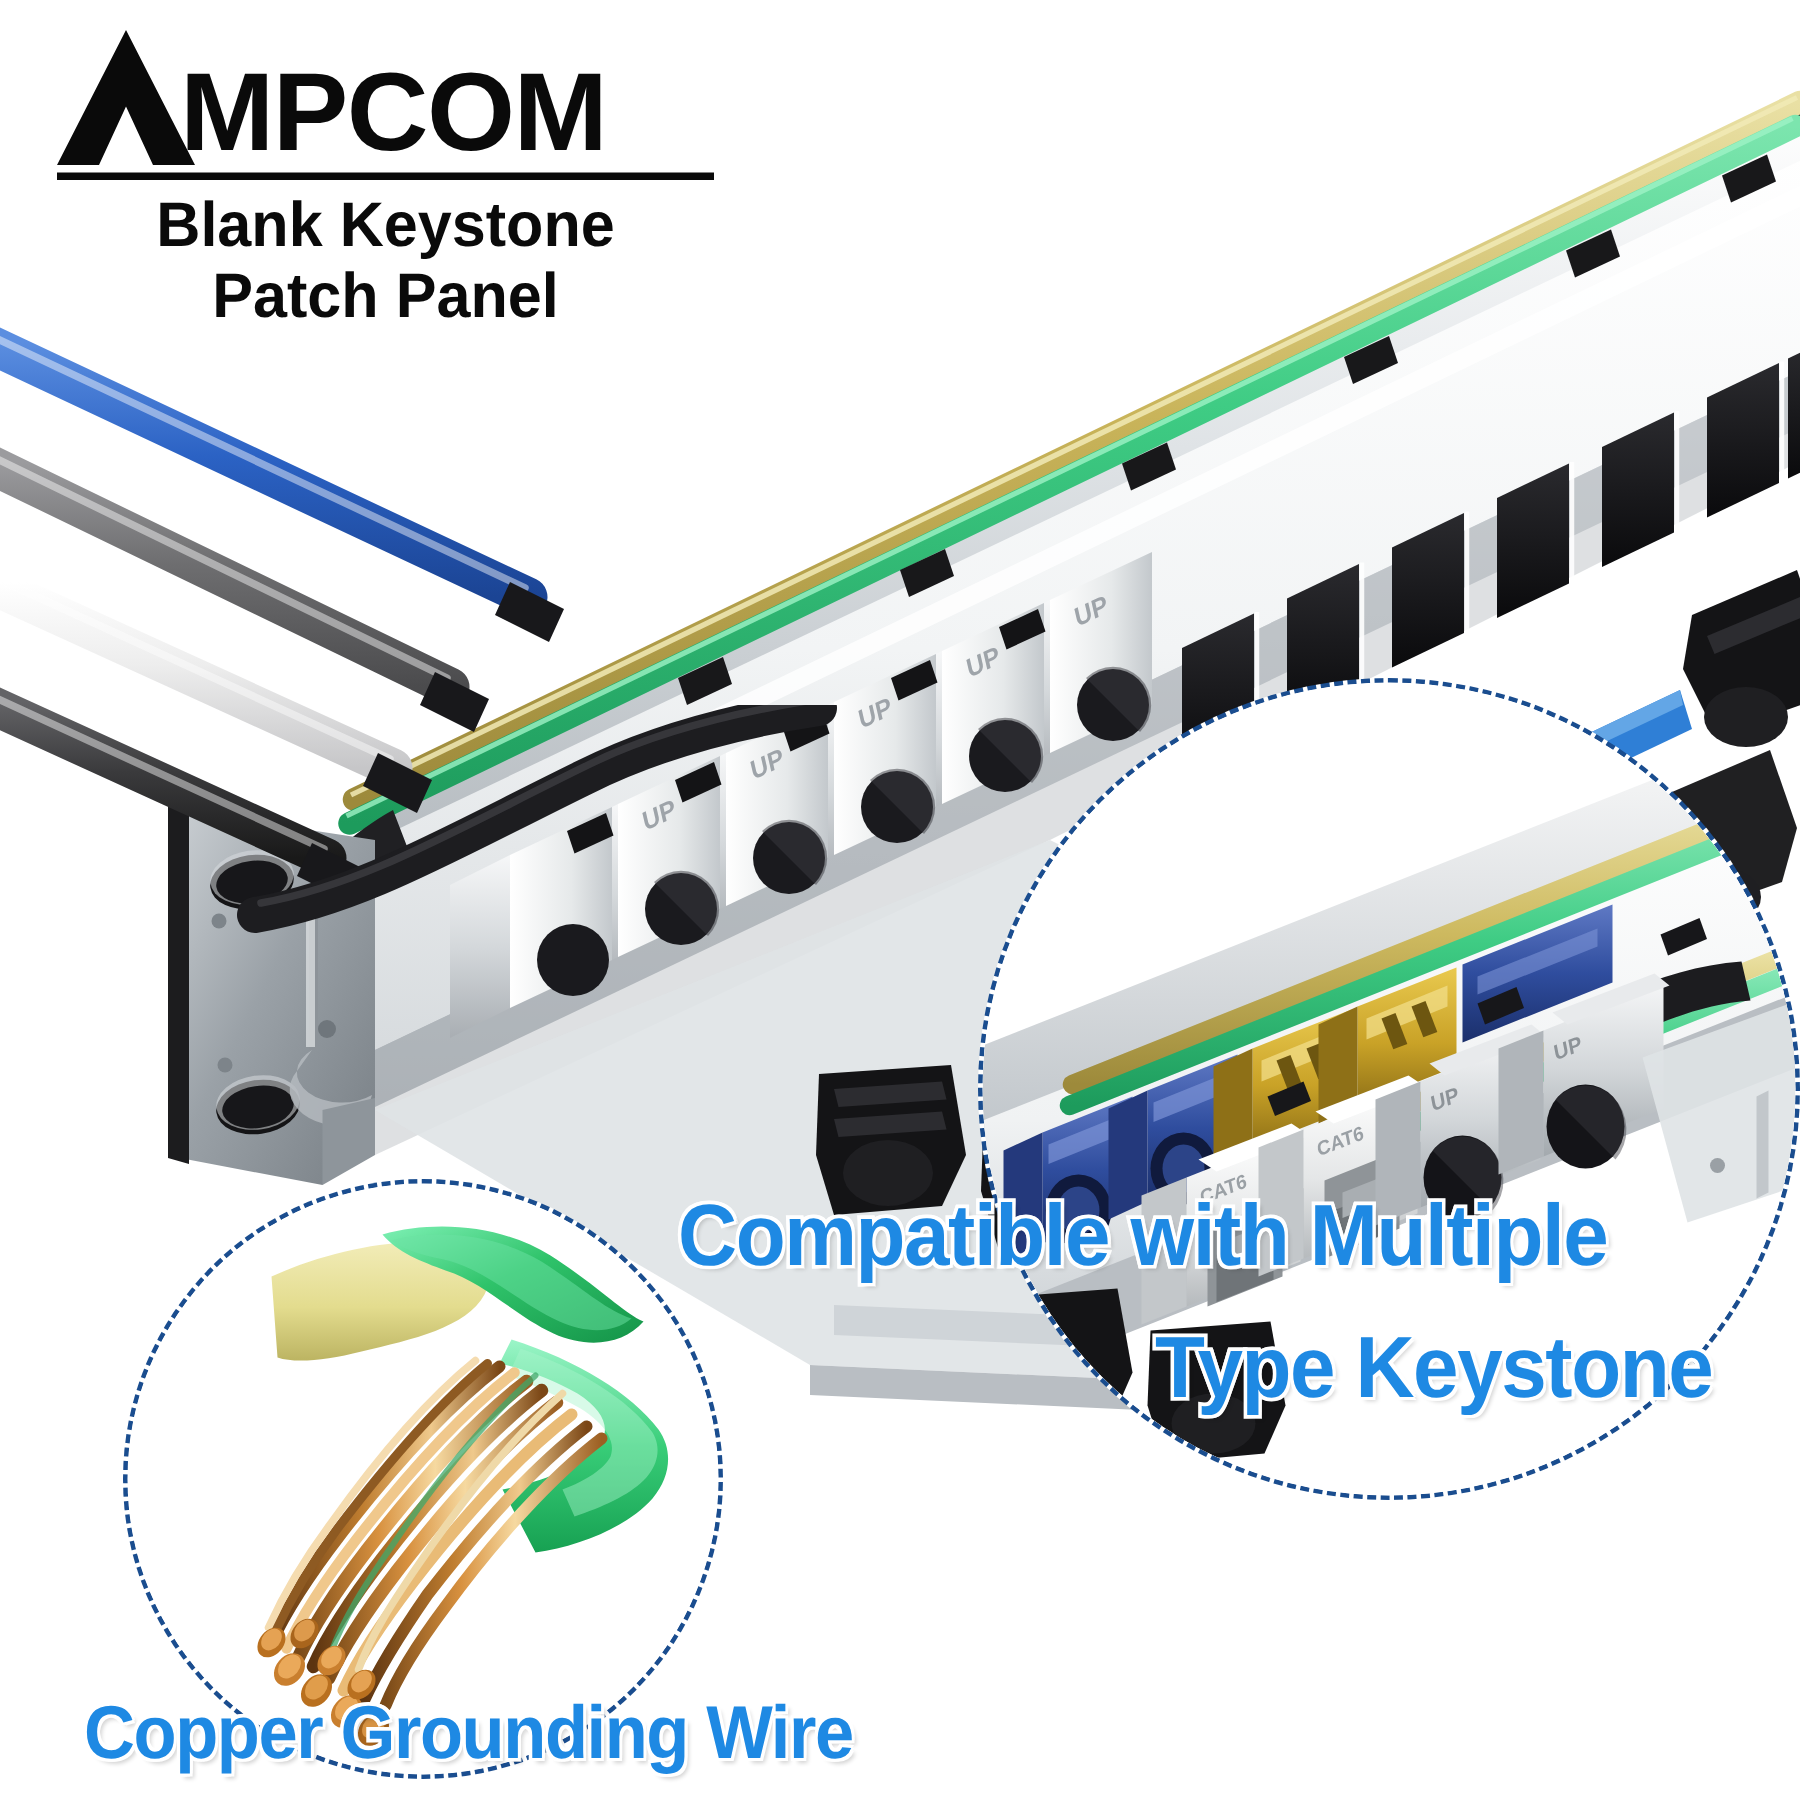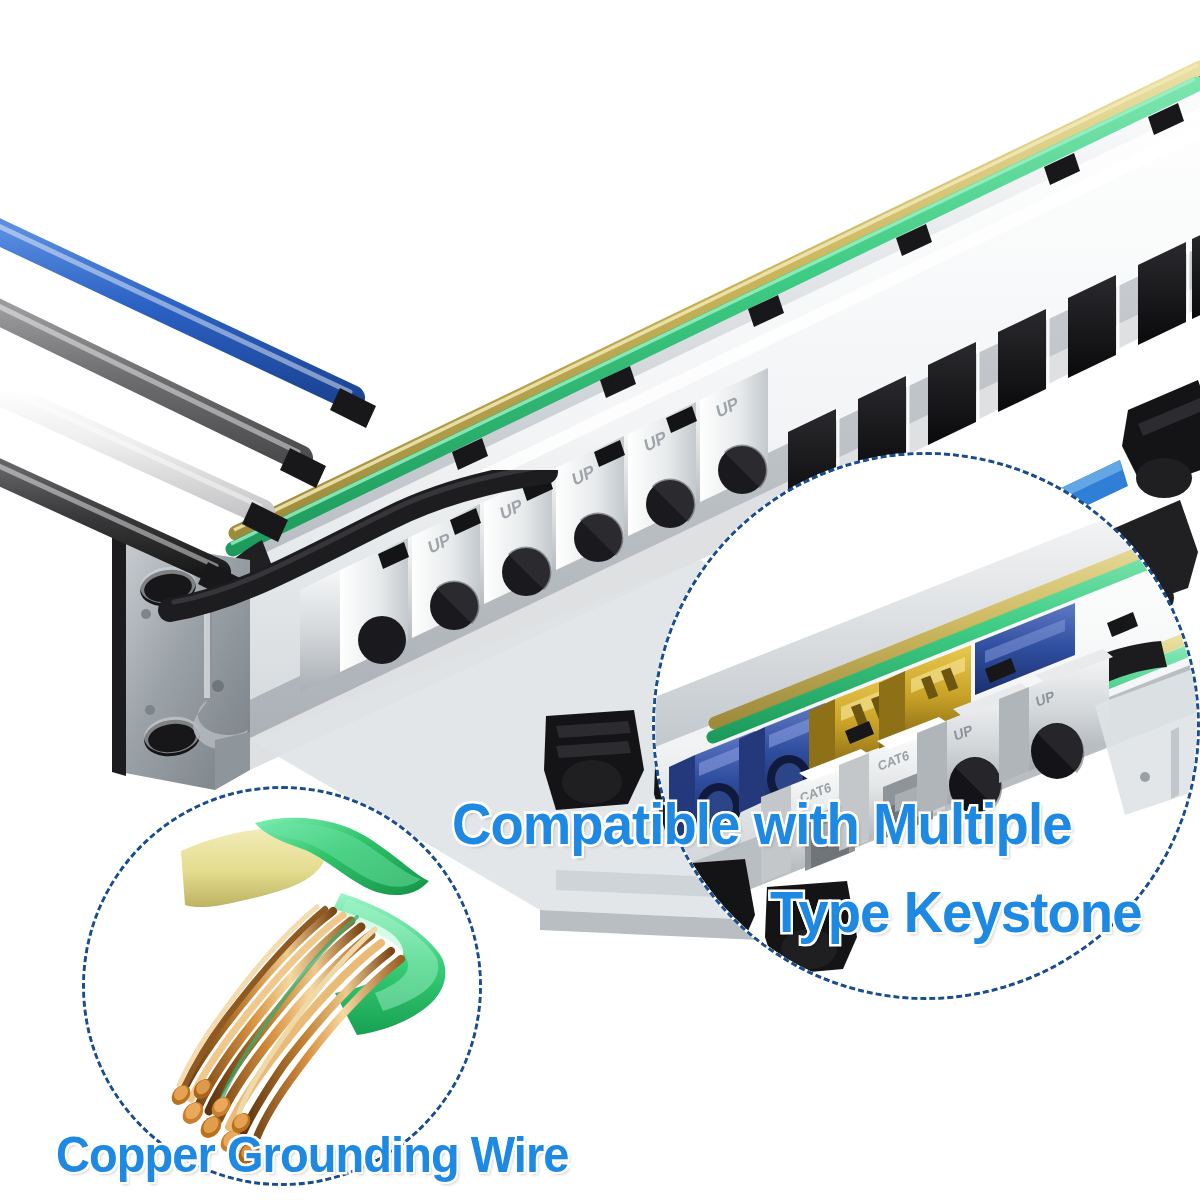--- a/index.html
+++ b/index.html
@@ -681,18 +681,31 @@
           <ellipse cx="136" cy="316" rx="8" ry="6" transform="rotate(-50 136 316)" fill="#eaa95a"></ellipse>
           <ellipse cx="118" cy="300" rx="11" ry="8" transform="rotate(-50 118 300)" fill="#a9651c"></ellipse>
           <ellipse cx="118" cy="298" rx="8" ry="6" transform="rotate(-50 118 298)" fill="#dd9a4c"></ellipse>
           <ellipse cx="156" cy="334" rx="11" ry="8" transform="rotate(-50 156 334)" fill="#b9701f"></ellipse>
           <ellipse cx="156" cy="332" rx="8" ry="6" transform="rotate(-50 156 332)" fill="#e5a253"></ellipse>
         </g>
       </svg>
     </div>
   </div>
 
+  <div id="brand-header">
+    <div id="logo-row">
+      <div id="logo-lambda">
+        <svg viewBox="0 0 92 92" xmlns="http://www.w3.org/2000/svg" aria-label="lambda A">
+          <path d="M 46,2 L 92,92 L 64,92 L 46,53 L 28,92 L 0,92 Z" fill="#0a0a0a"></path>
+        </svg>
+      </div>
+      <div id="logo-word">MPCOM</div>
+    </div>
+    <div id="logo-rule"></div>
+    <div class="tagline" id="tagline-1">Blank Keystone</div>
+    <div class="tagline" id="tagline-2">Patch Panel</div>
+  </div>
 
   <div class="callout" id="callout-compat-1">Compatible with Multiple</div>
   <div class="callout" id="callout-compat-2">Type Keystone</div>
   <div class="callout" id="callout-copper">Copper Grounding Wire</div>
 
 </div>
 
 </body></html>

